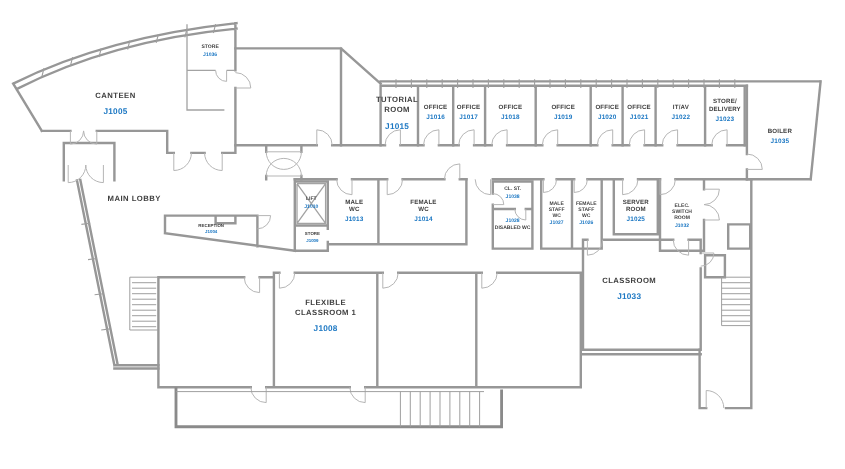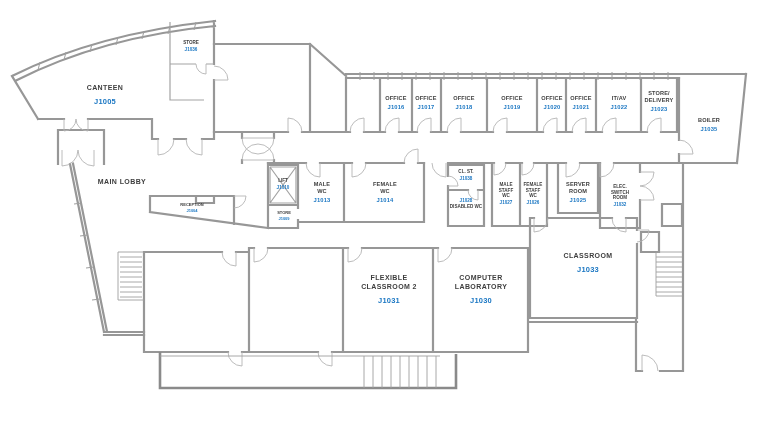--- a/index.html
+++ b/index.html
@@ -148,20 +148,21 @@
       M 570,72 L 570,80 M 584,72 L 584,80 M 598,72 L 598,80 M 612,72 L 612,80 M 626,72 L 626,80
       M 640,72 L 640,80 M 654,72 L 654,80 M 668,72 L 668,80"></path>
     <path class="tk" d="M 40,62 L 38,70 M 66,52 L 64,60 M 92,44 L 90,52 M 118,37 L 116,45
       M 144,31 L 142,39 M 170,26 L 168,34 M 196,22 L 194,30"></path>
     <path class="tk" d="M 74,204 L 82,203 M 80,236 L 88,235 M 86,268 L 94,267 M 92,300 L 100,299"></path>
   </g>
 </svg>
 
 <div class="lbl lbl-lg" style="left:63px;top:84px;width:84px"><span class="nm">CANTEEN</span><span class="id">J1005</span></div>
 <div class="lbl lbl-xs" style="left:171px;top:40px;width:40px"><span class="nm">STORE</span><span class="id">J1036</span></div>
+<div class="lbl lbl-lg" style="left:339px;top:88px;width:44px"><span class="nm">TUTORIAL ROOM</span><span class="id">J1015</span></div>
 <div class="lbl lbl-md" style="left:382px;top:95px;width:28px"><span class="nm">OFFICE</span><span class="id">J1016</span></div>
 <div class="lbl lbl-md" style="left:412px;top:95px;width:28px"><span class="nm">OFFICE</span><span class="id">J1017</span></div>
 <div class="lbl lbl-md" style="left:446px;top:95px;width:36px"><span class="nm">OFFICE</span><span class="id">J1018</span></div>
 <div class="lbl lbl-md" style="left:494px;top:95px;width:36px"><span class="nm">OFFICE</span><span class="id">J1019</span></div>
 <div class="lbl lbl-md" style="left:537px;top:95px;width:30px"><span class="nm">OFFICE</span><span class="id">J1020</span></div>
 <div class="lbl lbl-md" style="left:566px;top:95px;width:30px"><span class="nm">OFFICE</span><span class="id">J1021</span></div>
 <div class="lbl lbl-md" style="left:601px;top:95px;width:36px"><span class="nm">IT/AV</span><span class="id">J1022</span></div>
 <div class="lbl lbl-md" style="left:641px;top:90px;width:36px"><span class="nm">STORE/ DELIVERY</span><span class="id">J1023</span></div>
 <div class="lbl lbl-md" style="left:682px;top:117px;width:54px"><span class="nm">BOILER</span><span class="id">J1035</span></div>
 <div class="lbl lbl-lg" style="left:95px;top:178px;width:54px"><span class="nm">MAIN LOBBY</span></div>
@@ -169,17 +170,16 @@
 <div class="lbl lbl-xs" style="left:268px;top:178px;width:30px"><span class="nm">LIFT</span><span class="id">J1010</span></div>
 <div class="lbl lbl-xxs" style="left:269px;top:210px;width:30px"><span class="nm">STORE</span><span class="id">J1009</span></div>
 <div class="lbl lbl-md" style="left:309px;top:181px;width:26px"><span class="nm">MALE WC</span><span class="id">J1013</span></div>
 <div class="lbl lbl-md" style="left:370px;top:181px;width:30px"><span class="nm">FEMALE WC</span><span class="id">J1014</span></div>
 <div class="lbl lbl-xs" style="left:450px;top:169px;width:32px"><span class="nm">CL. ST.</span><span class="id">J1038</span></div>
 <div class="lbl lbl-xs" style="left:448px;top:197px;width:36px"><span class="id">J1028</span><span class="nm">DISABLED WC</span></div>
 <div class="lbl lbl-xs" style="left:496px;top:182px;width:20px"><span class="nm">MALE STAFF WC</span><span class="id">J1027</span></div>
 <div class="lbl lbl-xs" style="left:523px;top:182px;width:20px"><span class="nm">FEMALE STAFF WC</span><span class="id">J1026</span></div>
 <div class="lbl lbl-md" style="left:563px;top:181px;width:30px"><span class="nm">SERVER ROOM</span><span class="id">J1025</span></div>
 <div class="lbl lbl-xs" style="left:608px;top:184px;width:24px"><span class="nm">ELEC. SWITCH ROOM</span><span class="id">J1032</span></div>
-<div class="lbl lbl-lg" style="left:359px;top:274px;width:60px"><span class="nm">FLEXIBLE CLASSROOM 2</span><span class="id">J1031</span></div>
-<div class="lbl lbl-lg" style="left:453px;top:274px;width:56px"><span class="nm">COMPUTER LABORATORY</span><span class="id">J1030</span></div>
-<div class="lbl lbl-lg" style="left:546px;top:252px;width:84px"><span class="nm">CLASSROOM</span><span class="id">J1033</span></div>
+<div class="lbl lbl-lg" style="left:266px;top:272px;width:60px"><span class="nm">FLEXIBLE CLASSROOM 1</span><span class="id">J1008</span></div>
+<div class="lbl lbl-lg" style="left:530px;top:252px;width:84px"><span class="nm">CLASSROOM</span><span class="id">J1033</span></div>
 
 </div>
 
 </body></html>

